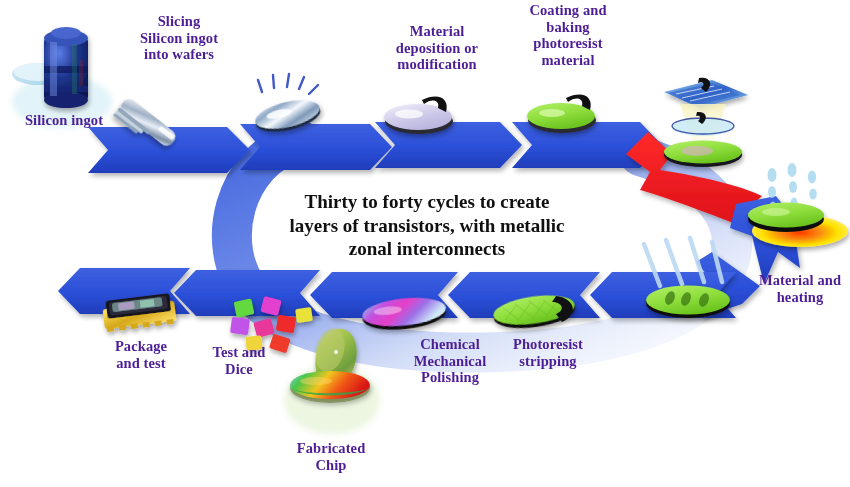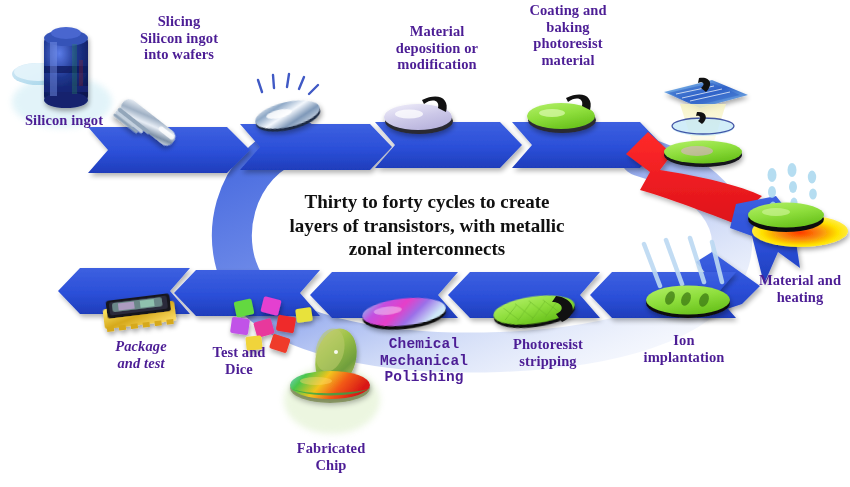--- a/index.html
+++ b/index.html
@@ -410,30 +410,28 @@
 into wafers</div>
   <div class="lbl" style="left:374px;top:23px;  width:126px;">Material
 deposition or
 modification</div>
   <div class="lbl" style="left:512px;top:2px;   width:112px;">Coating and
 baking
 photoresist
 material</div>
   <div class="lbl" style="left:750px;top:272px; width:100px;">Material and
 heating</div>
-  <div class="lbl" style="left:620px;top:332px; width:128px;">Ion
-implantation</div>
   <div class="lbl" style="left:492px;top:336px; width:112px;">Photoresist
 stripping</div>
-  <div class="lbl" style="left:368px;top:336px; width:112px;font-family:Liberation Mono, monospace;">Chemical
+  <div class="lbl" style="left:394px;top:336px; width:112px;">Chemical
 Mechanical
 Polishing</div>
   <div class="lbl" style="left:278px;top:440px; width:106px;">Fabricated
 Chip</div>
   <div class="lbl" style="left:188px;top:344px; width:102px;">Test and
 Dice</div>
-  <div class="lbl" style="left:86px; top:338px; width:110px;font-style:italic;">Package
+  <div class="lbl" style="left:86px; top:338px; width:110px;">Package
 and test</div>
 
   <div class="center-note" style="left:288px;top:190px;width:278px;">Thirty to forty cycles to create
 layers of transistors, with metallic
 zonal interconnects</div>
 </div>
 
 </body></html>

